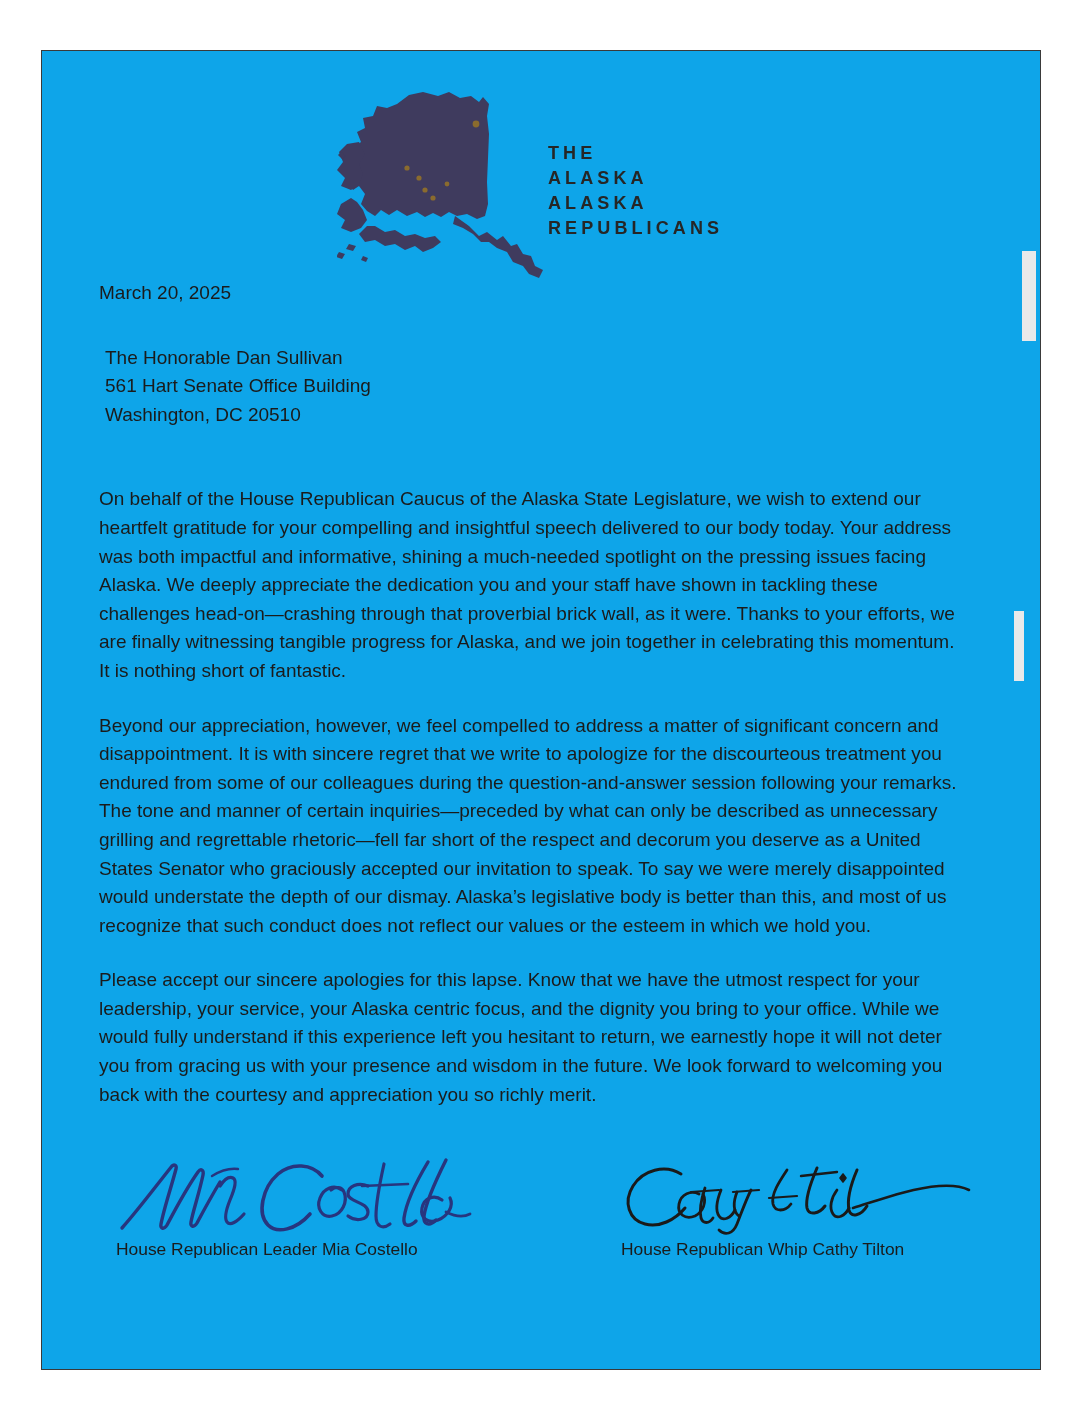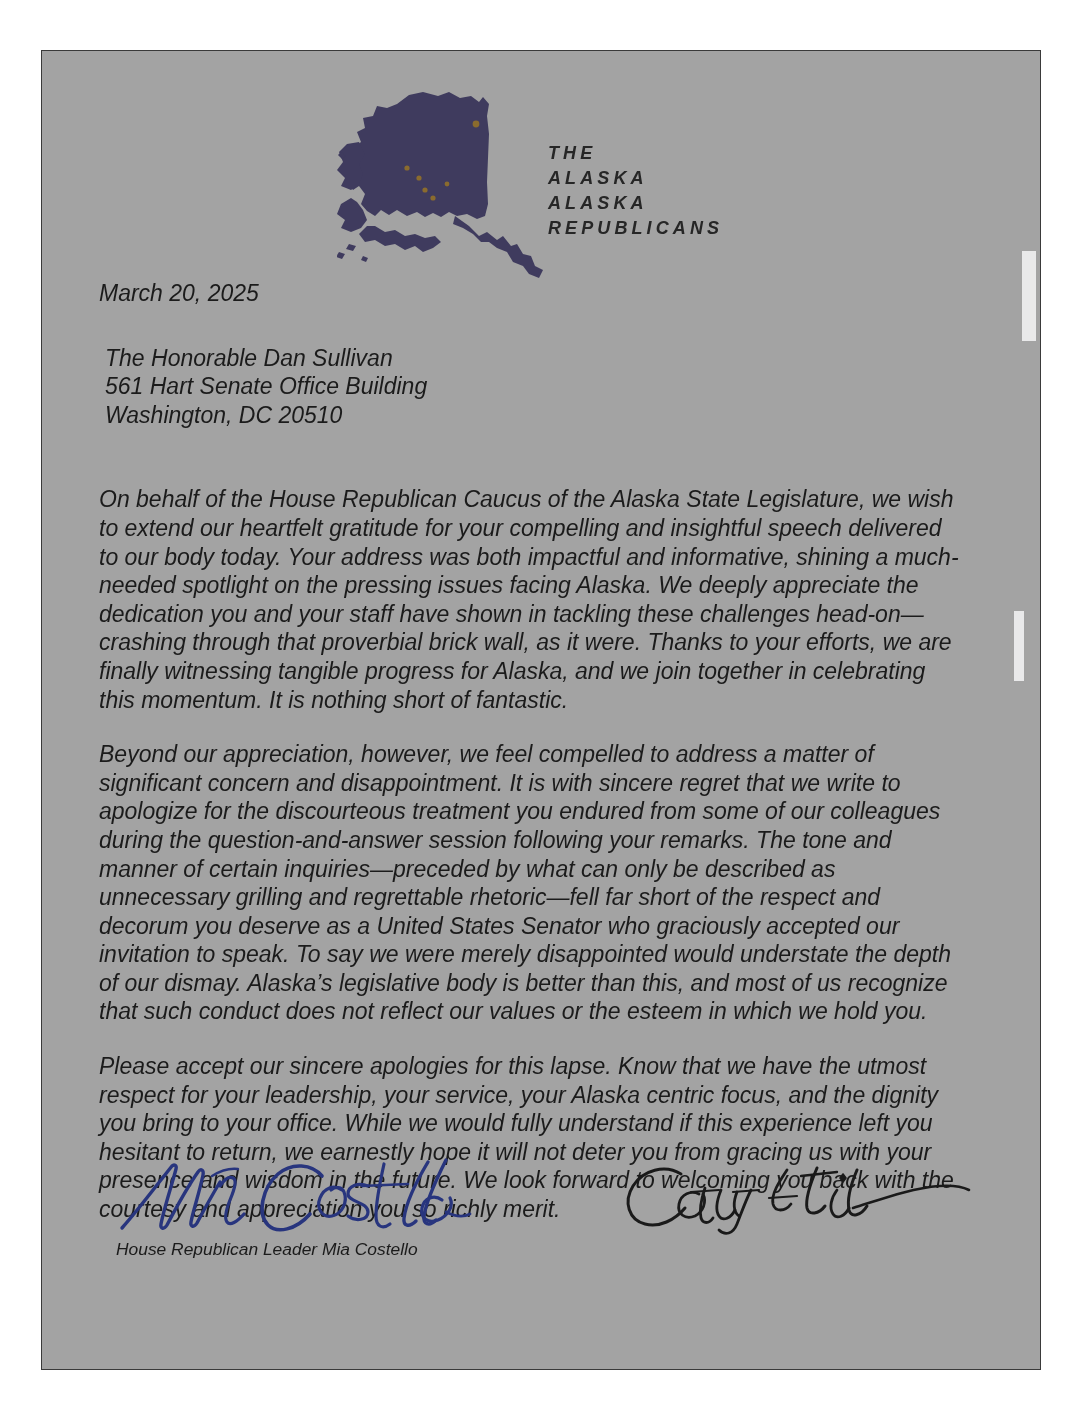--- a/index.html
+++ b/index.html
@@ -15,24 +15,23 @@
     -webkit-font-smoothing: antialiased;
   }
 
   
   #scan-page {
     position: absolute;
     left: 41px;
     top: 50px;
     width: 1000px;
     height: 1320px;
-    background: #a3a3a3;
+    background: #0ea5e9;
     border: 1px solid #3a3a3a;
     box-sizing: border-box;
-    font-style: italic;
   }
 
   
   .scan-streak {
     position: absolute;
     background: #e9e9ea;
     pointer-events: none;
   }
 
   
@@ -65,21 +64,21 @@
     white-space: nowrap;
   }
 
   
   #letter-body {
     position: absolute;
     left: 57px;
     top: 228px;
     width: 868px;
     color: #1b1b1b;
-    font-size: 23px;
+    font-size: 19px;
     line-height: 28.6px;
   }
   #letter-body p {
     margin: 0;
   }
   .gap-lg { height: 36px; }
   .gap-md { height: 28px; }
   .gap-sm { height: 26px; }
 
   .addr-line { display: block; margin-left: 6px; }
@@ -243,17 +242,18 @@
             <path d="M148 42 L176 40" stroke-width="2.2"></path>
             <path d="M196 12 C190 26 184 42 186 52 C188 60 198 58 204 50" stroke-width="3"></path>
             <path d="M180 20 L216 16" stroke-width="2.4"></path>
             <path d="M216 34 C210 42 208 52 212 58 C216 64 224 60 228 52" stroke-width="2.8"></path>
             <path d="M222 18 l3 4 -3 4 -3 -4 Z" stroke-width="1.6" fill="#1a1a1a"></path>
             <path d="M236 14 C230 28 226 44 228 54 C230 62 240 60 246 50" stroke-width="3"></path>
             <path d="M232 52 C258 44 290 32 318 30 C332 29 342 31 348 34" stroke-width="2.6"></path>
           </g>
         </svg>
       </div>
+      <div class="sig-caption">House Republican Whip Cathy Tilton</div>
     </div>
 
   </div>
 
 </div>
 
 </body></html>

